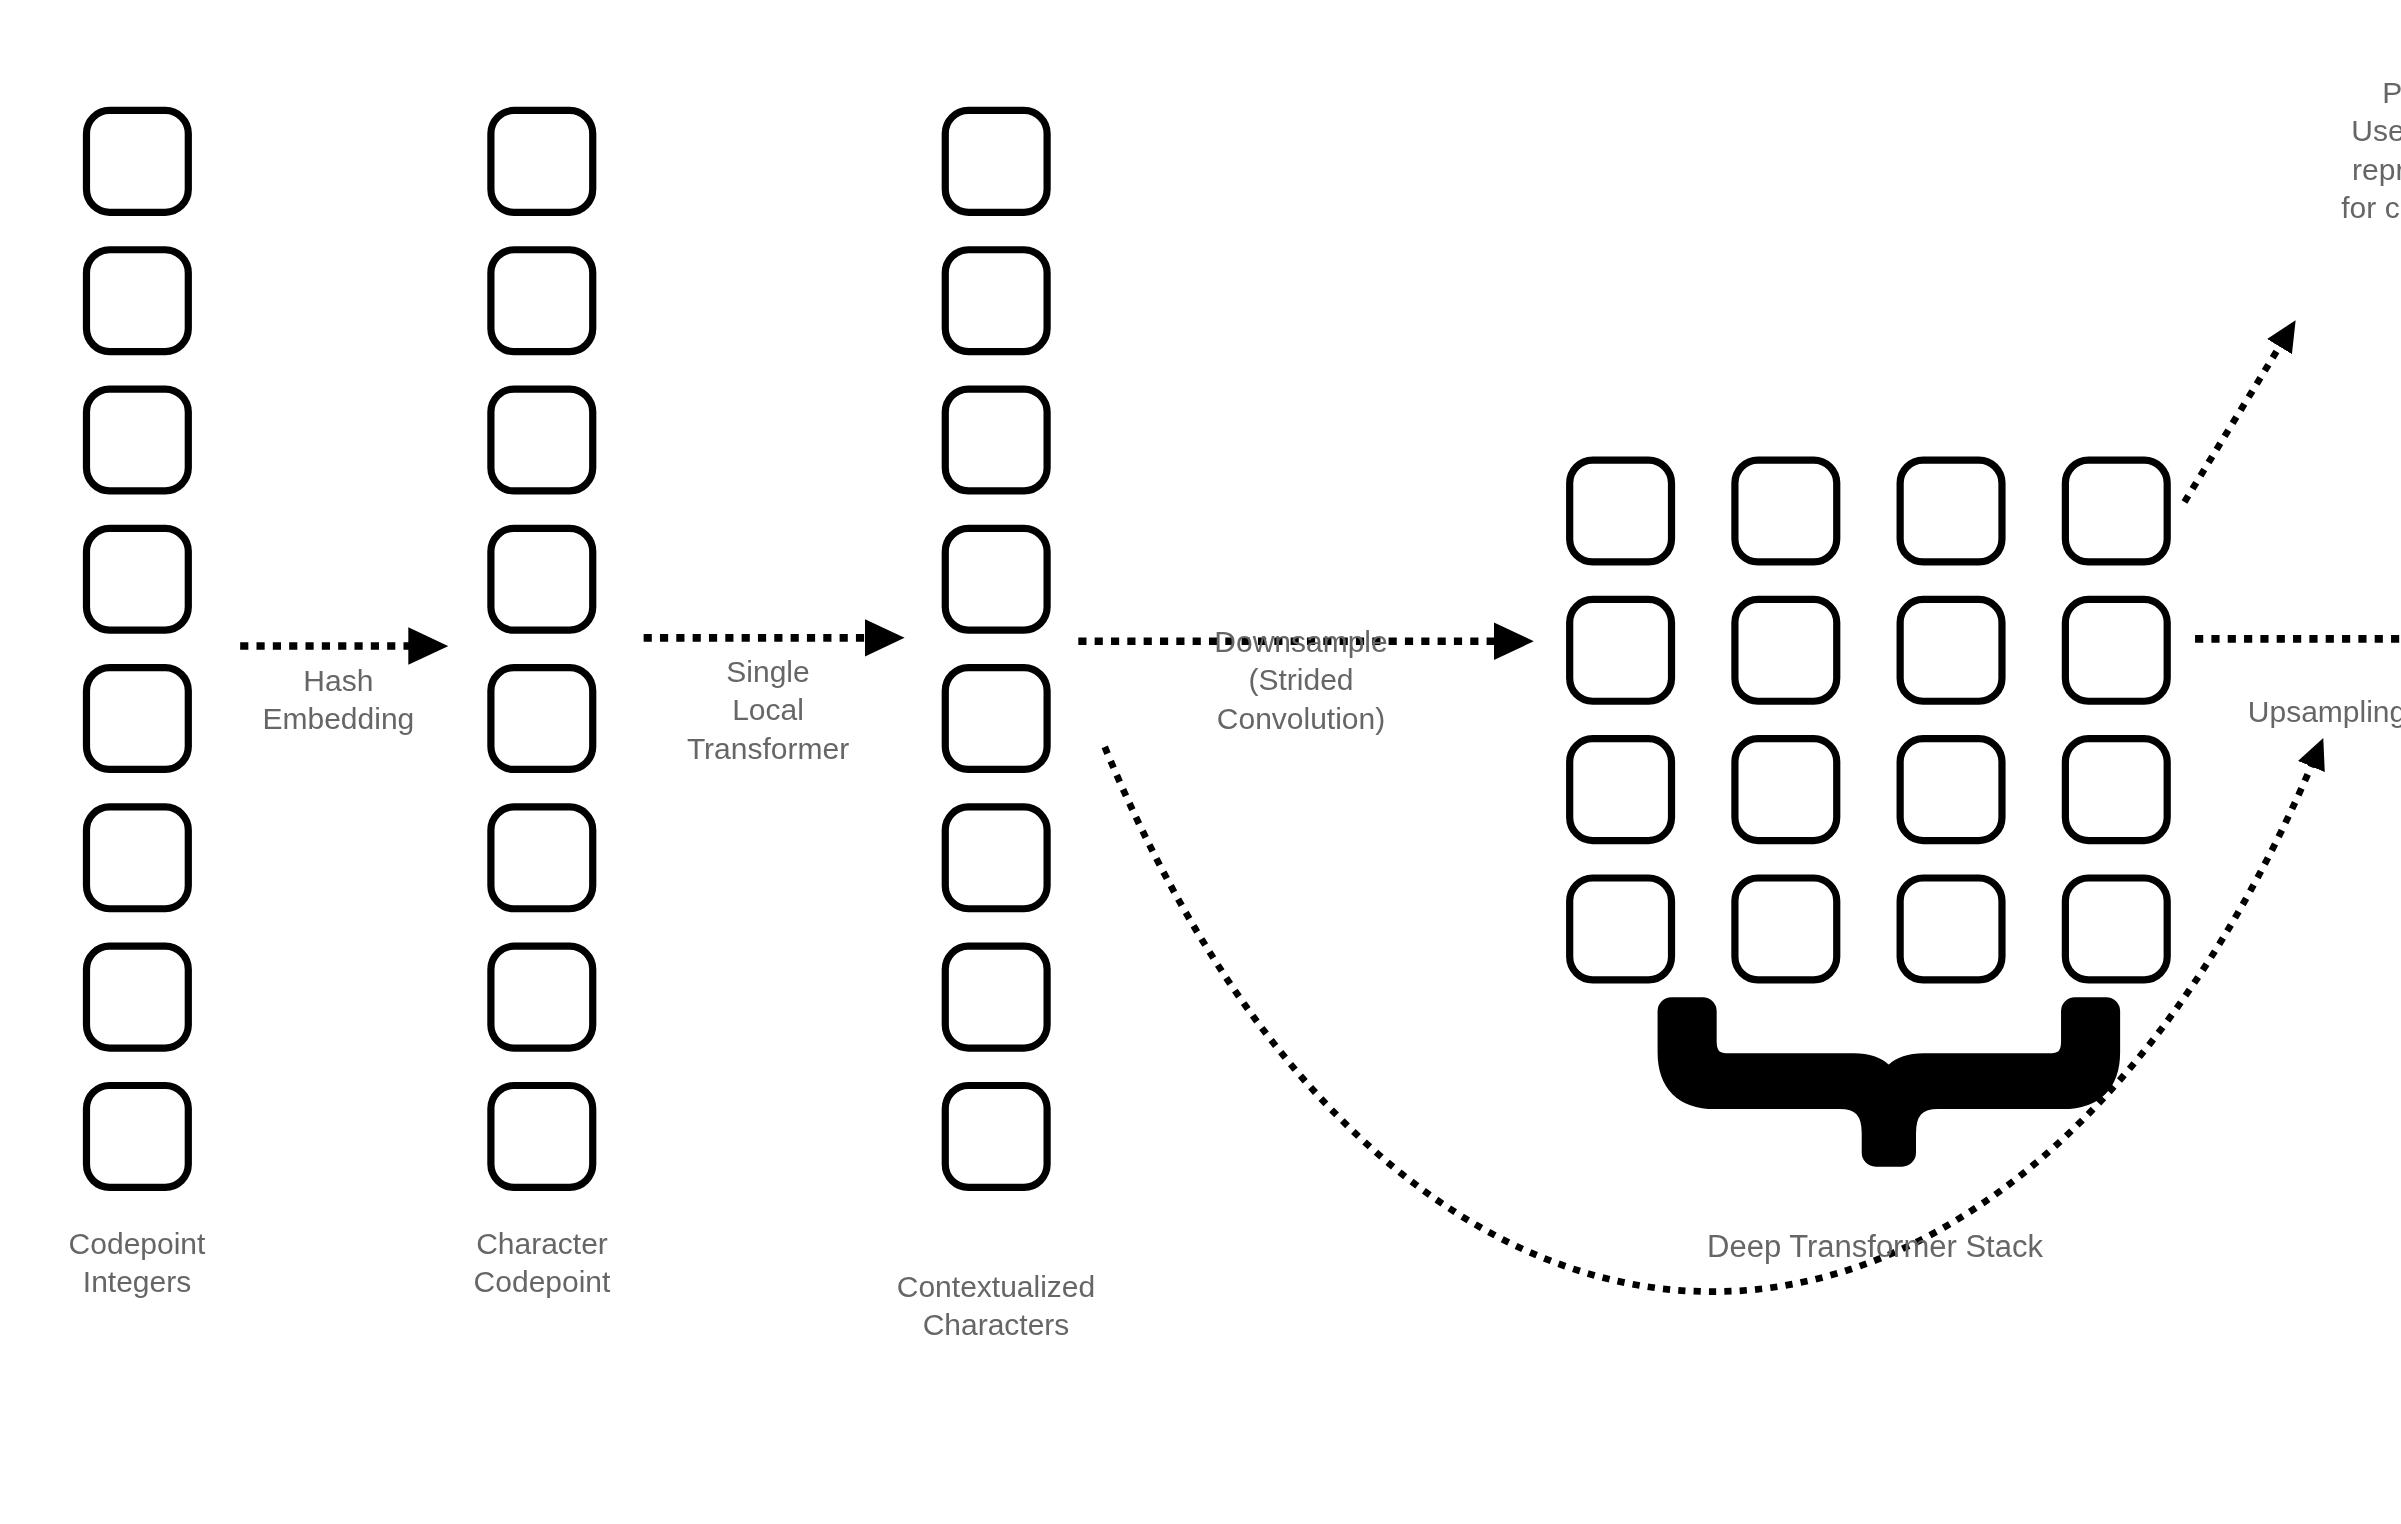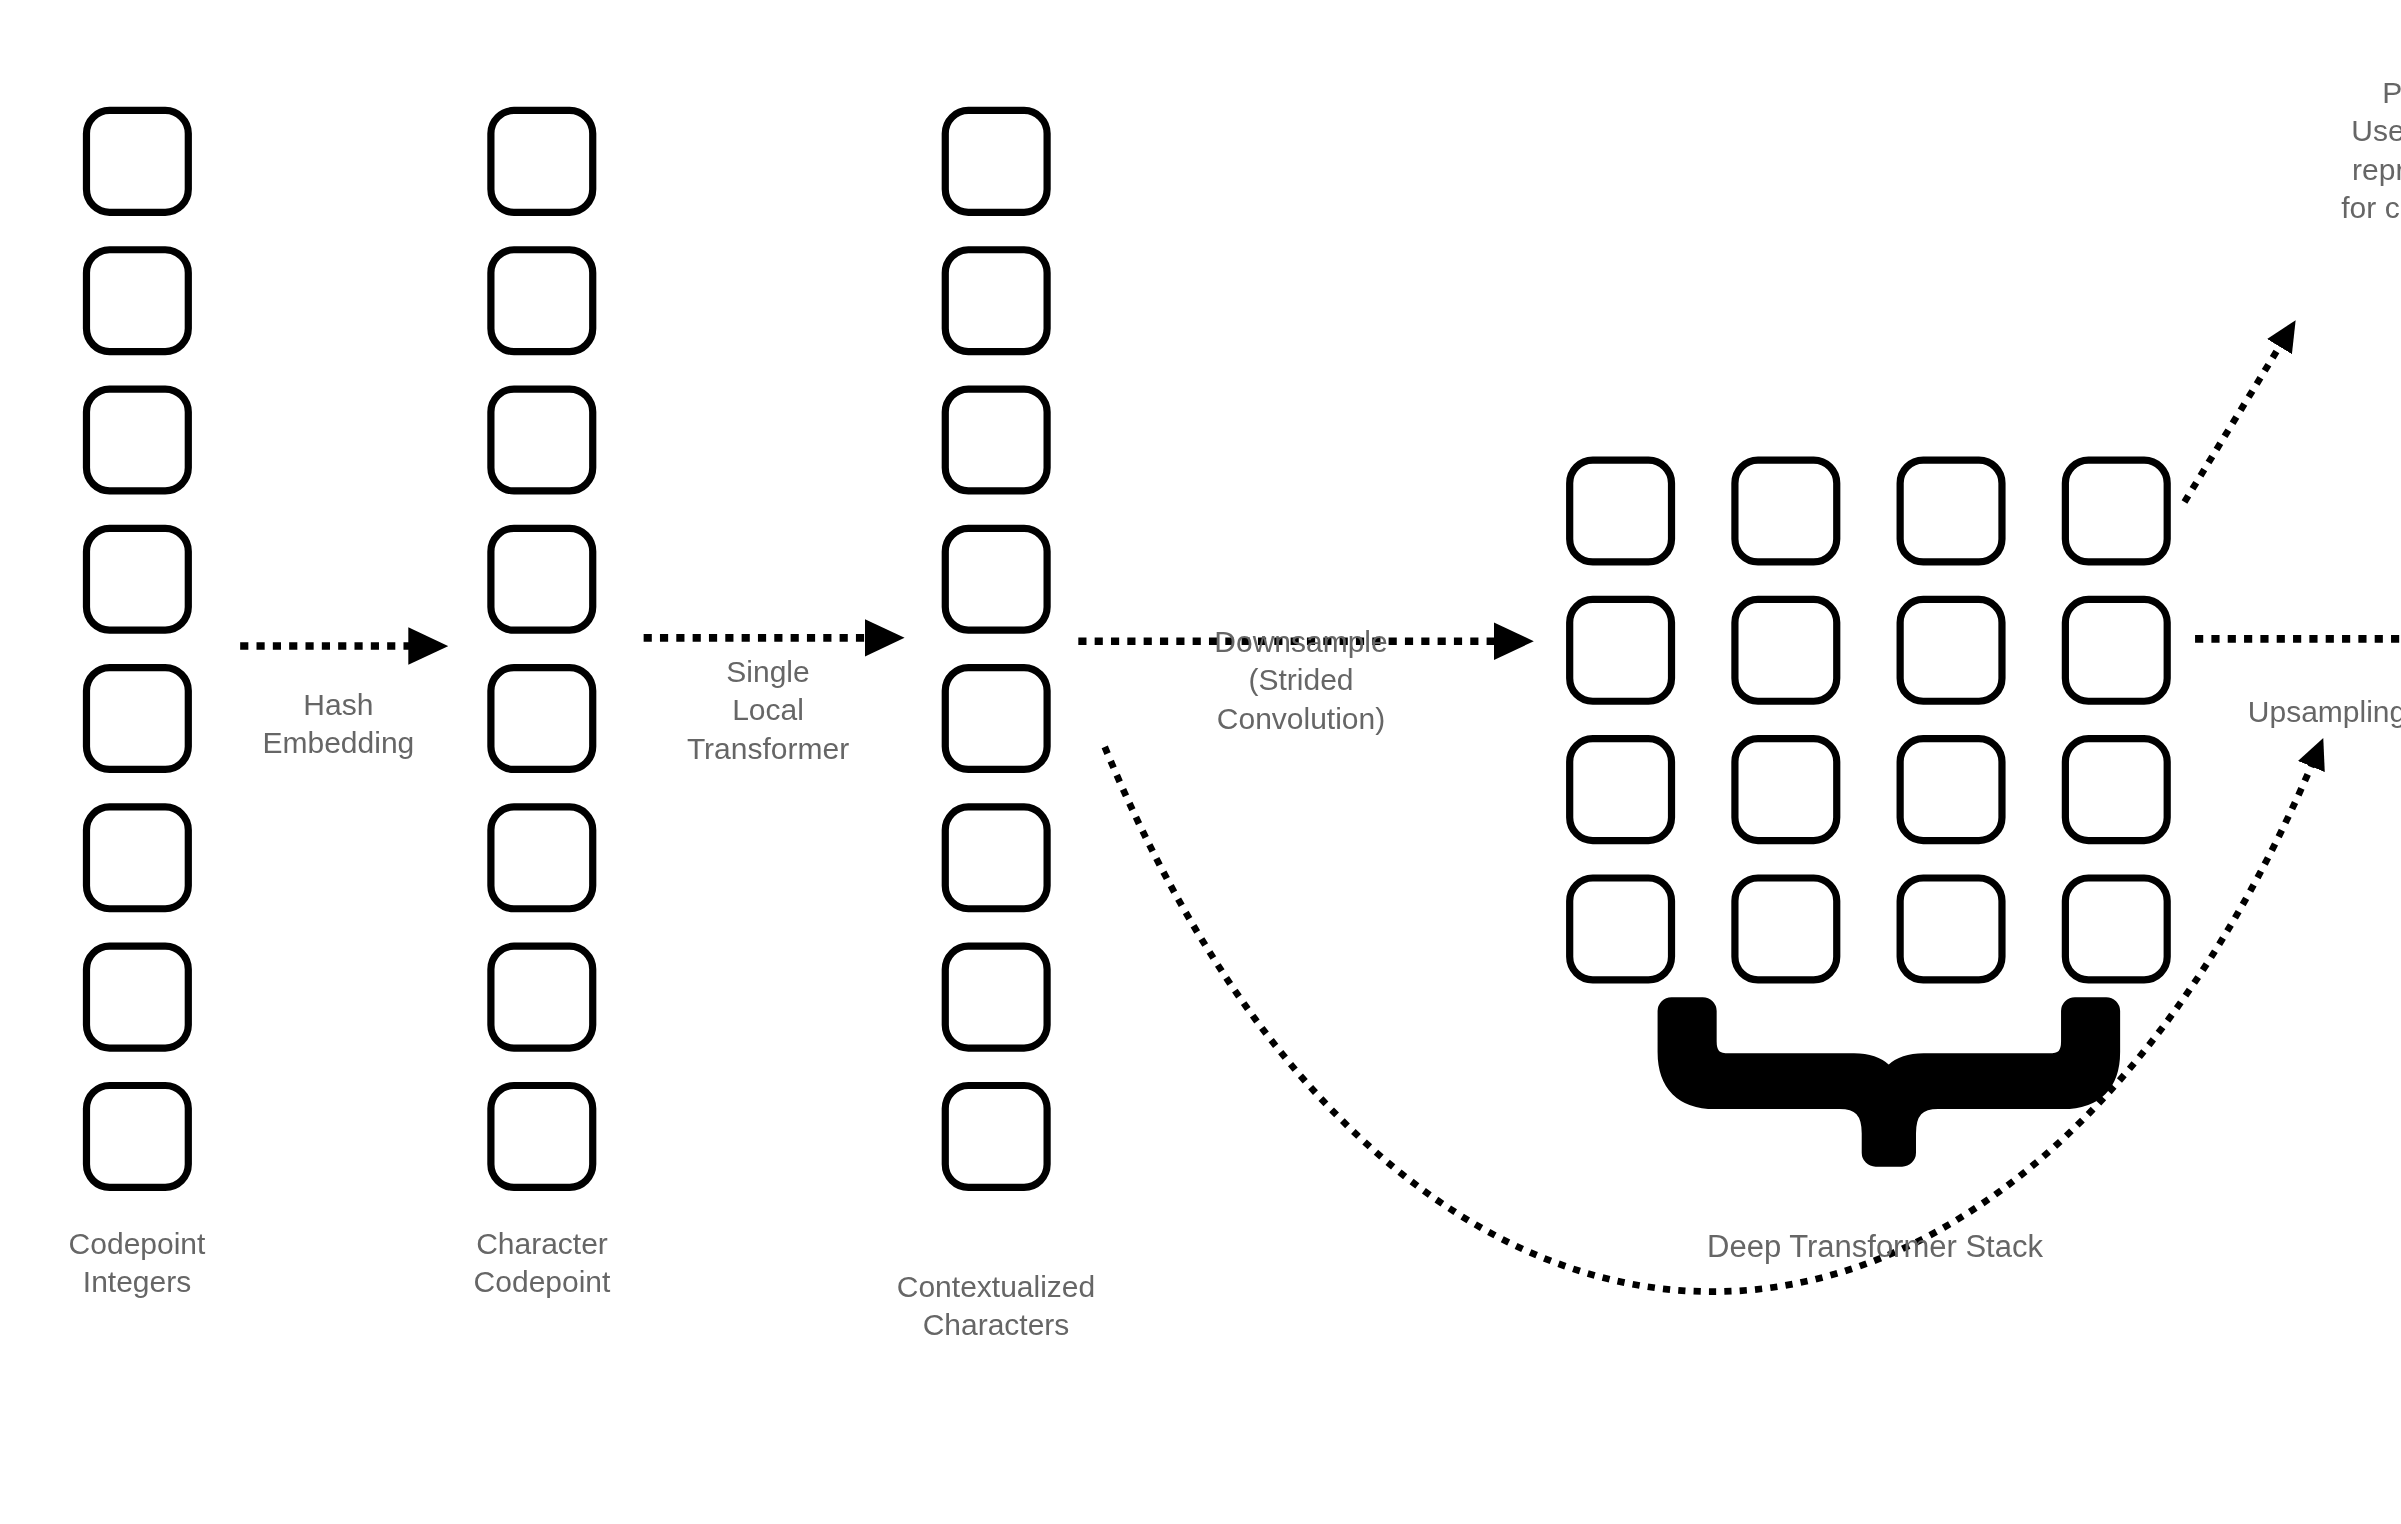--- a/index.html
+++ b/index.html
@@ -99,21 +99,21 @@
 
   <div id="labels-layer">
       <div class="lbl" style="left: -199px; top: 1225px; width: 672px;">Codepoint
 Integers</div>
       <div class="lbl" style="left: 206px; top: 1225px; width: 672px;">Character
 Codepoint</div>
       <div class="lbl" style="left: 660px; top: 1225px; width: 672px; margin-top: 43px;">Contextualized
 Characters</div>
       <div class="lbl" style="left: 2270px; top: 1230px; width: 672px;">Concatenated
 Representations</div>
-      <div class="lbl" style="left: 2.4px; top: 662px; width: 672px; margin-top: 24px;">Hash
+      <div class="lbl" style="left: 2.4px; top: 662px; width: 672px;">Hash
 Embedding</div>
       <div class="lbl" style="left: 432px; top: 653px; width: 672px;">Single
 Local
 Transformer</div>
       <div class="lbl" style="left: 965px; top: 623px; width: 672px;">Downsample
 (Strided
 Convolution)</div>
       <div class="lbl" style="left: 1991px; top: 693px; width: 672px;">Upsampling</div>
       <div class="lbl" style="left: 2112px; top: 74px; width: 672px;">Position 0
 Used as [CLS]

